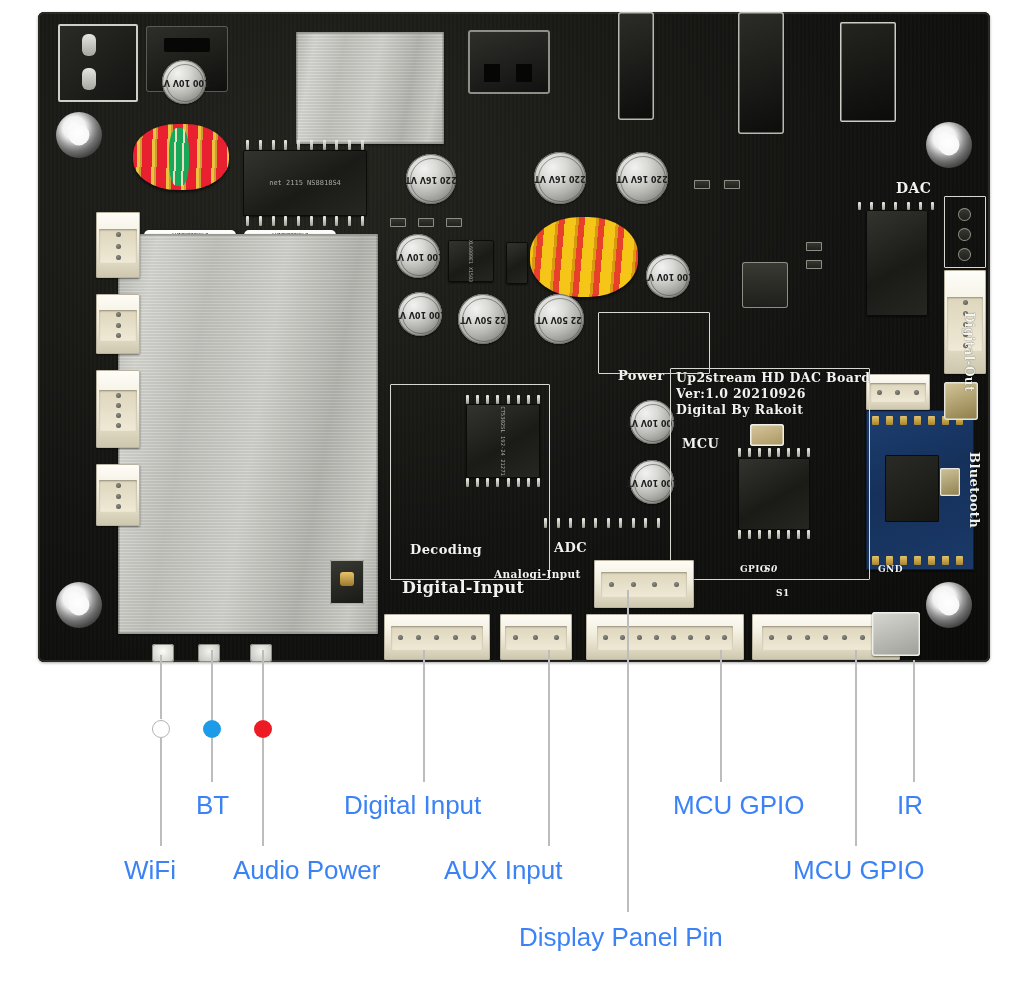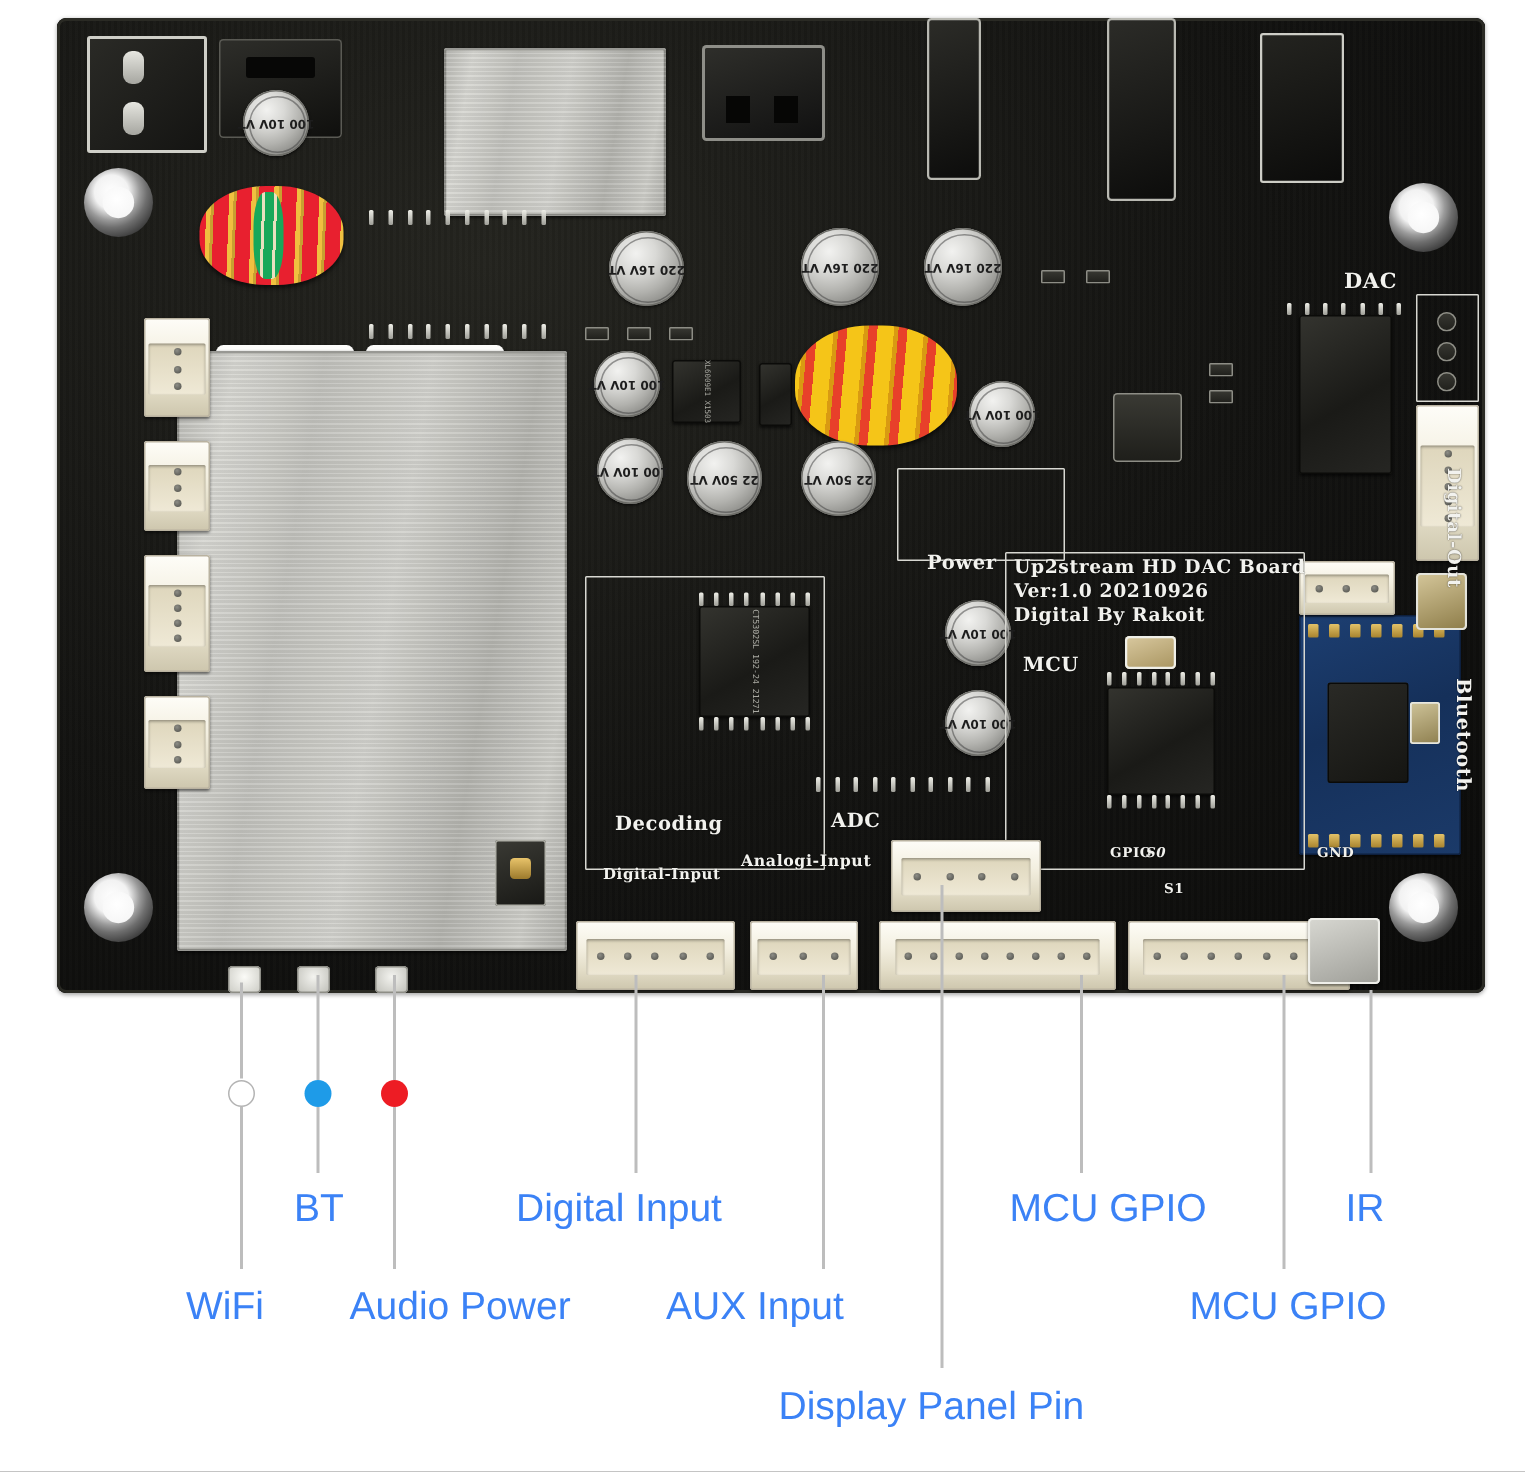--- a/index.html
+++ b/index.html
@@ -141,20 +141,23 @@
   <div class="blk" style="left:446px;top:52px;width:16px;height:18px;background:#060605;"></div>
   <div class="blk" style="left:478px;top:52px;width:16px;height:18px;background:#060605;"></div>
 
   <div class="blk" style="left:580px;top:0;width:36px;height:108px;background:linear-gradient(160deg,#2c2c28,#0c0c0b);border-radius:3px;box-shadow:inset 0 0 0 1.5px #b9b9b2;"></div>
   <div class="blk" style="left:700px;top:0;width:46px;height:122px;background:linear-gradient(160deg,#2c2c28,#0c0c0b);border-radius:3px;box-shadow:inset 0 0 0 1.5px #b9b9b2;"></div>
   <div class="blk" style="left:802px;top:10px;width:56px;height:100px;background:linear-gradient(160deg,#242420,#0b0b0a);border-radius:2px;box-shadow:inset 0 0 0 1.5px #cdcdc6;"></div>
 
   <div class="toroid rg" style="left:95px;top:112px;width:96px;height:66px;"></div>
   <div class="toroid ry" style="left:492px;top:205px;width:108px;height:80px;"></div>
 
+  <div class="ic" style="left:205px;top:138px;width:124px;height:66px;">
+    <span>net 2115 NS8818S4</span>
+  </div>
   <div class="hdr" style="left:208px;top:128px;width:118px;height:10px;">
     <i></i>
       <i></i>
       <i></i>
       <i></i>
       <i></i>
       <i></i>
       <i></i>
       <i></i>
       <i></i>
@@ -321,21 +324,21 @@
   <div class="silk" style="left:638px;top:390px;font-size:12.5px;">Digital By Rakoit</div>
   <div class="silk" style="left:644px;top:424px;font-size:13px;">MCU</div>
 
   <div class="silk" style="left:858px;top:168px;font-size:14px;">DAC</div>
 
   <div class="silk" style="left:938px;top:300px;font-size:12px;transform:rotate(90deg);transform-origin:left top;">Digital-Out</div>
   <div class="silk" style="left:944px;top:440px;font-size:13px;transform:rotate(90deg);transform-origin:left top;">Bluetooth</div>
 
   <div class="silkbox" style="left:352px;top:372px;width:160px;height:196px;"></div>
   <div class="silk" style="left:372px;top:530px;font-size:13px;">Decoding</div>
-  <div class="silk" style="left:364px;top:566px;font-size:10px;">Digital-Input</div>
+  <div class="silk" style="left:364px;top:566px;font-size:16px;">Digital-Input</div>
   <div class="silk" style="left:456px;top:556px;font-size:10.5px;">Analogi-Input</div>
   <div class="silk" style="left:516px;top:528px;font-size:13px;">ADC</div>
 
   <div class="silk" style="left:702px;top:552px;font-size:9px;">GPIO</div>
   <div class="silk" style="left:738px;top:552px;font-size:9px;margin-top:24px;">S1</div>
   <div class="silk" style="left:726px;top:552px;font-size:9px;font-style:italic;">S0</div>
   <div class="silk" style="left:792px;top:552px;font-size:9px;margin-left:48px;">GND</div>
 
   <div class="jst" style="left:556px;top:548px;width:100px;height:48px;">
     <div class="well">

